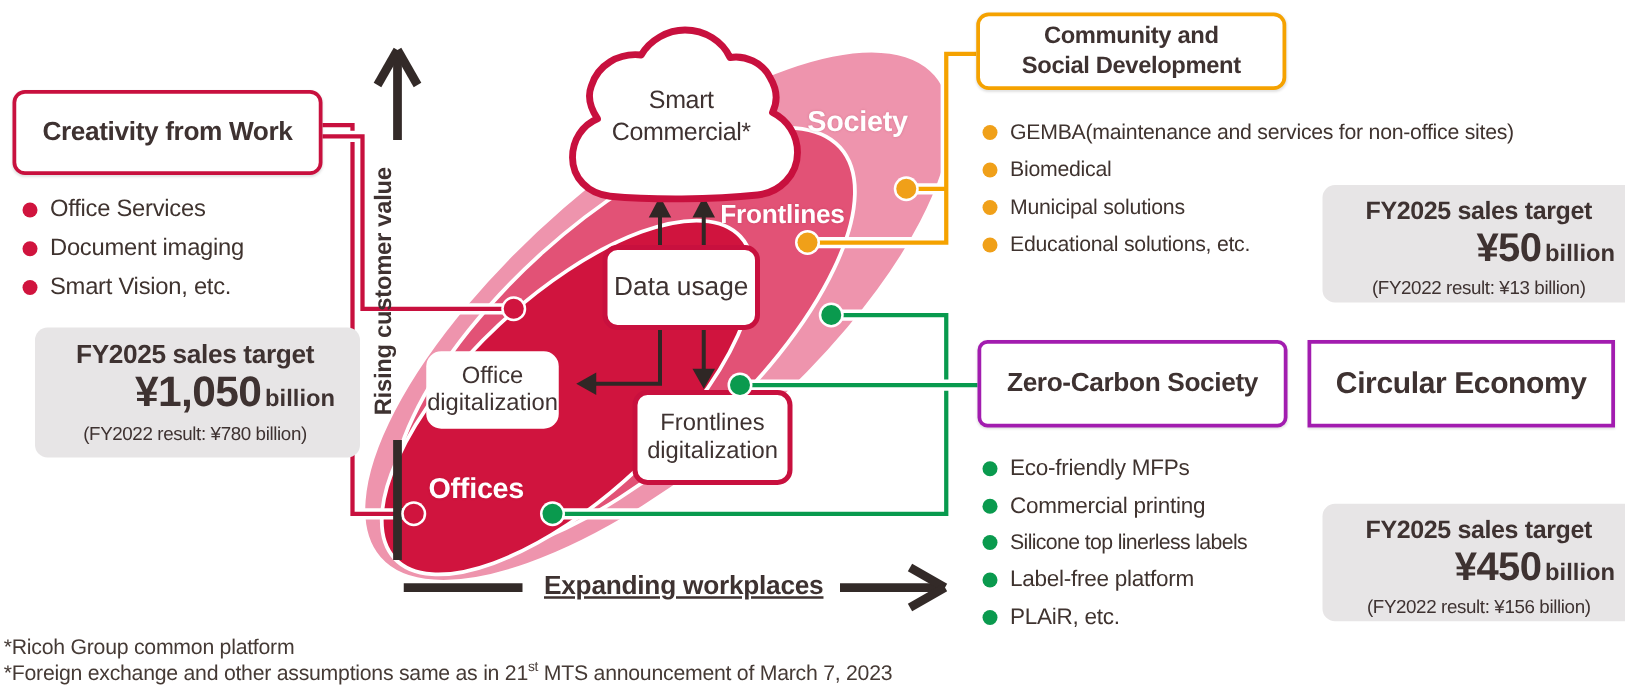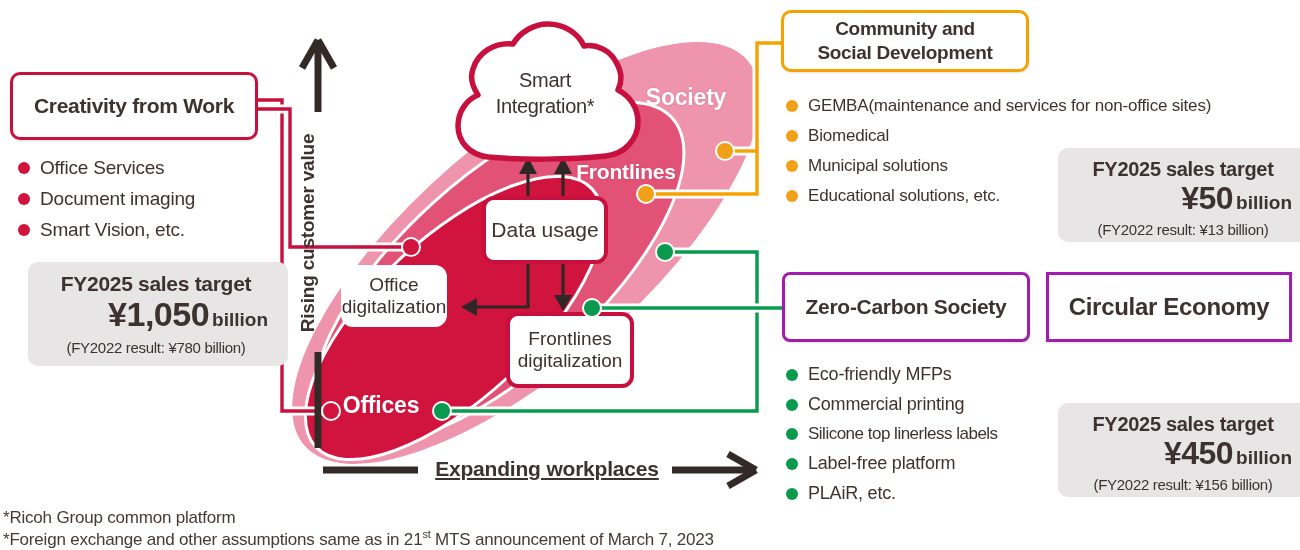--- a/index.html
+++ b/index.html
@@ -113,32 +113,32 @@
              C 564,24 578,33 584,46
              C 596,44 610,50 616,62
              C 622,72 622,82 618,90
              C 630,96 638,108 638,122
              C 638,140 624,154 606,156
              C 570,160 520,160 488,157 Z" fill="#fff" stroke="#c8103e" stroke-width="5.5" stroke-linejoin="round"></path>
   </svg>
 
   <div class="ring-label" style="left:641px;top:84px;width:90px;font-size:23px;">Society</div>
   <div class="ring-label" style="left:571px;top:160px;width:110px;font-size:21px;">Frontlines</div>
-  <div class="ring-label" style="left:341px;top:392px;width:80px;font-size:23px;">Offices</div>
+  <div class="ring-label" style="left:341px;top:377px;width:80px;font-size:23px;">Offices</div>
 
   <div class="abs" style="left:465px;top:67px;width:160px;text-align:center;font-size:20px;line-height:26px;letter-spacing:-0.3px;">
     <div>Smart</div>
-    <div>Integration*</div>
+    <div>Commercial*</div>
   </div>
 
   <div class="diag-box diag-red" style="left:482px;top:196px;width:118px;height:60px;font-size:21px;">
     <div>Data usage</div>
   </div>
 
-  <div class="diag-box" style="left:341px;top:265px;width:106px;height:62px;font-size:19px;">
+  <div class="diag-box" style="left:341px;top:281px;width:106px;height:62px;font-size:19px;">
     <div>Office</div>
     <div>digitalization</div>
   </div>
 
   <div class="diag-box diag-red" style="left:506px;top:312px;width:120px;height:68px;font-size:19px;">
     <div>Frontlines</div>
     <div>digitalization</div>
   </div>
 
   <div class="dot-lg dot-red" style="left:403px;top:239px;"></div>

